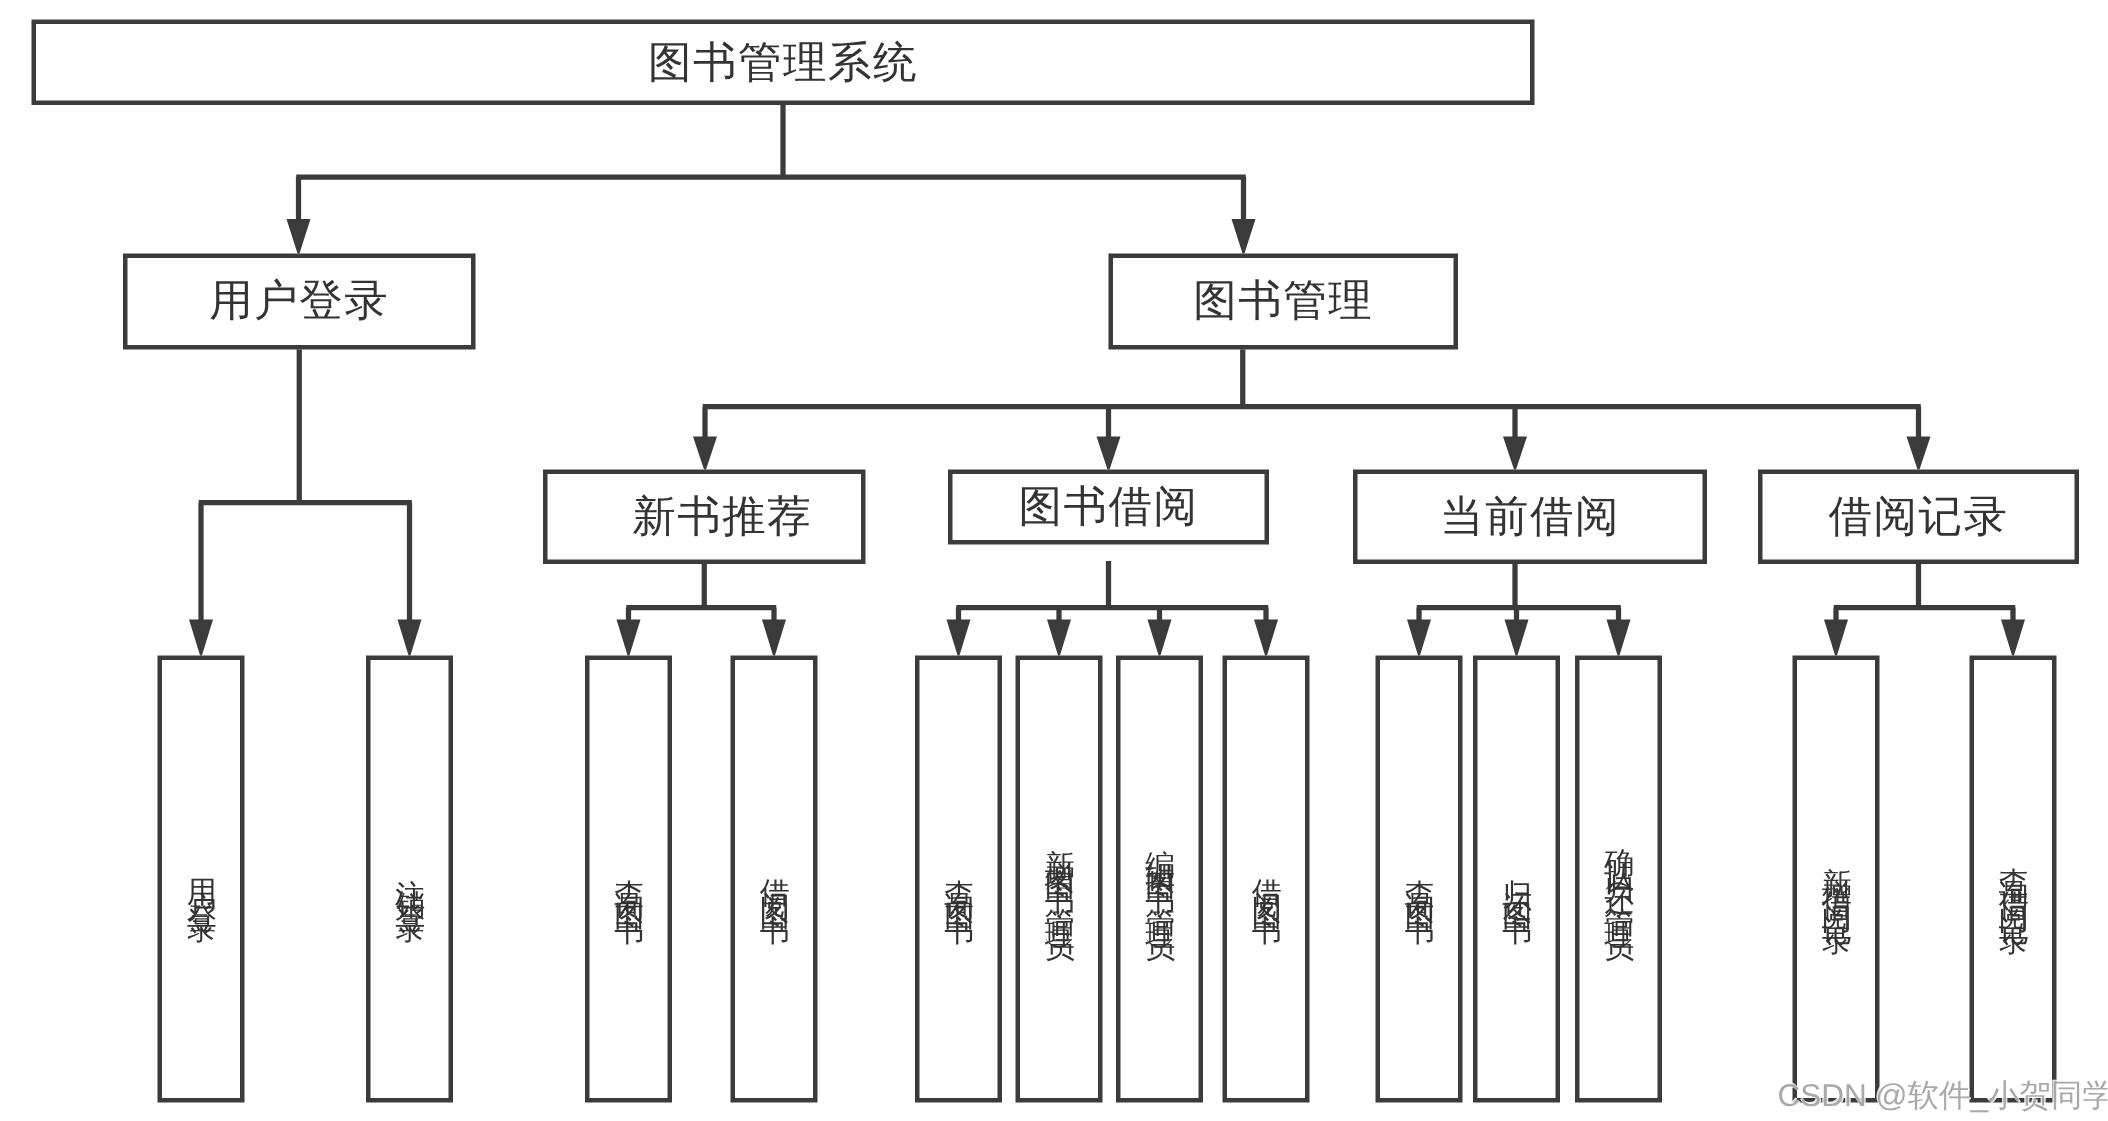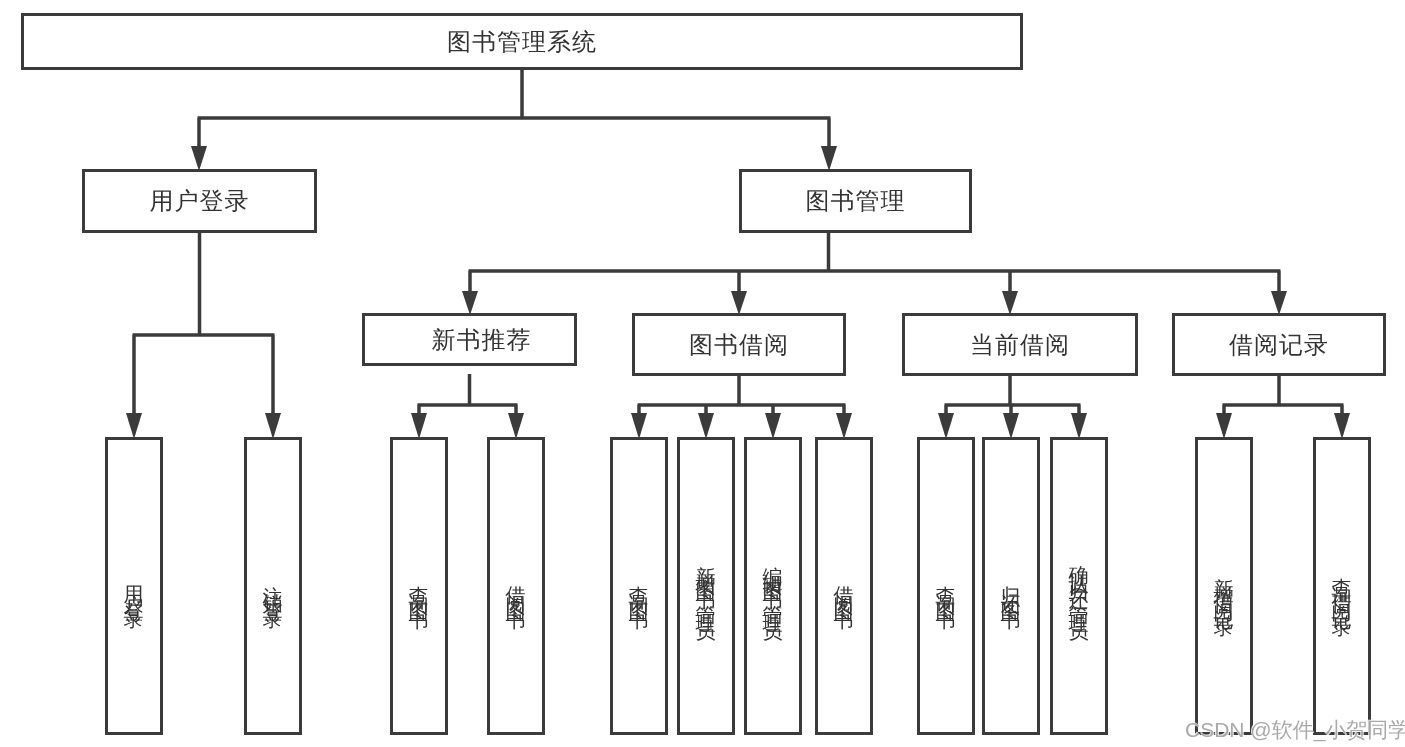--- a/index.html
+++ b/index.html
@@ -37,21 +37,21 @@
   .hnode{
     position:absolute;
     box-sizing:border-box;
     background:var(--background);
     border:3px solid var(--line-color);
     display:flex;
     align-items:center;
     justify-content:center;
   }
   .hnode .lbl{
-    font-size:24px;
+    font-size:29px;
     color:var(--text-color);
     letter-spacing:1px;
     white-space:nowrap;
   }
   .vnode{
     position:absolute;
     box-sizing:border-box;
     background:var(--background);
     border:3px solid var(--line-color);
     width:58px;
@@ -126,24 +126,24 @@
     <span class="lbl">图书管理系统</span>
   </div>
 
   <div class="hnode" style="left:82px;top:169px;width:235px;height:64px;">
     <span class="lbl">用户登录</span>
   </div>
   <div class="hnode" style="left:712px;top:169px;width:233px;height:64px;margin-left:27px;">
     <span class="lbl">图书管理</span>
   </div>
 
-  <div class="hnode" style="left:362px;top:313px;width:215px;height:53px;padding-left:24px;">
+  <div class="hnode" style="left:362px;top:313px;width:215px;height:63px;padding-left:24px;">
     <span class="lbl">新书推荐</span>
   </div>
-  <div class="hnode" style="left:632px;top:313px;width:214px;height:63px;">
+  <div class="hnode" style="left:632px;top:313px;width:214px;height:50px;">
     <span class="lbl">图书借阅</span>
   </div>
   <div class="hnode" style="left:902px;top:313px;width:236px;height:63px;">
     <span class="lbl">当前借阅</span>
   </div>
   <div class="hnode" style="left:1172px;top:313px;width:214px;height:63px;">
     <span class="lbl">借阅记录</span>
   </div>
 
   <div class="vnode" style="left:105px;">

